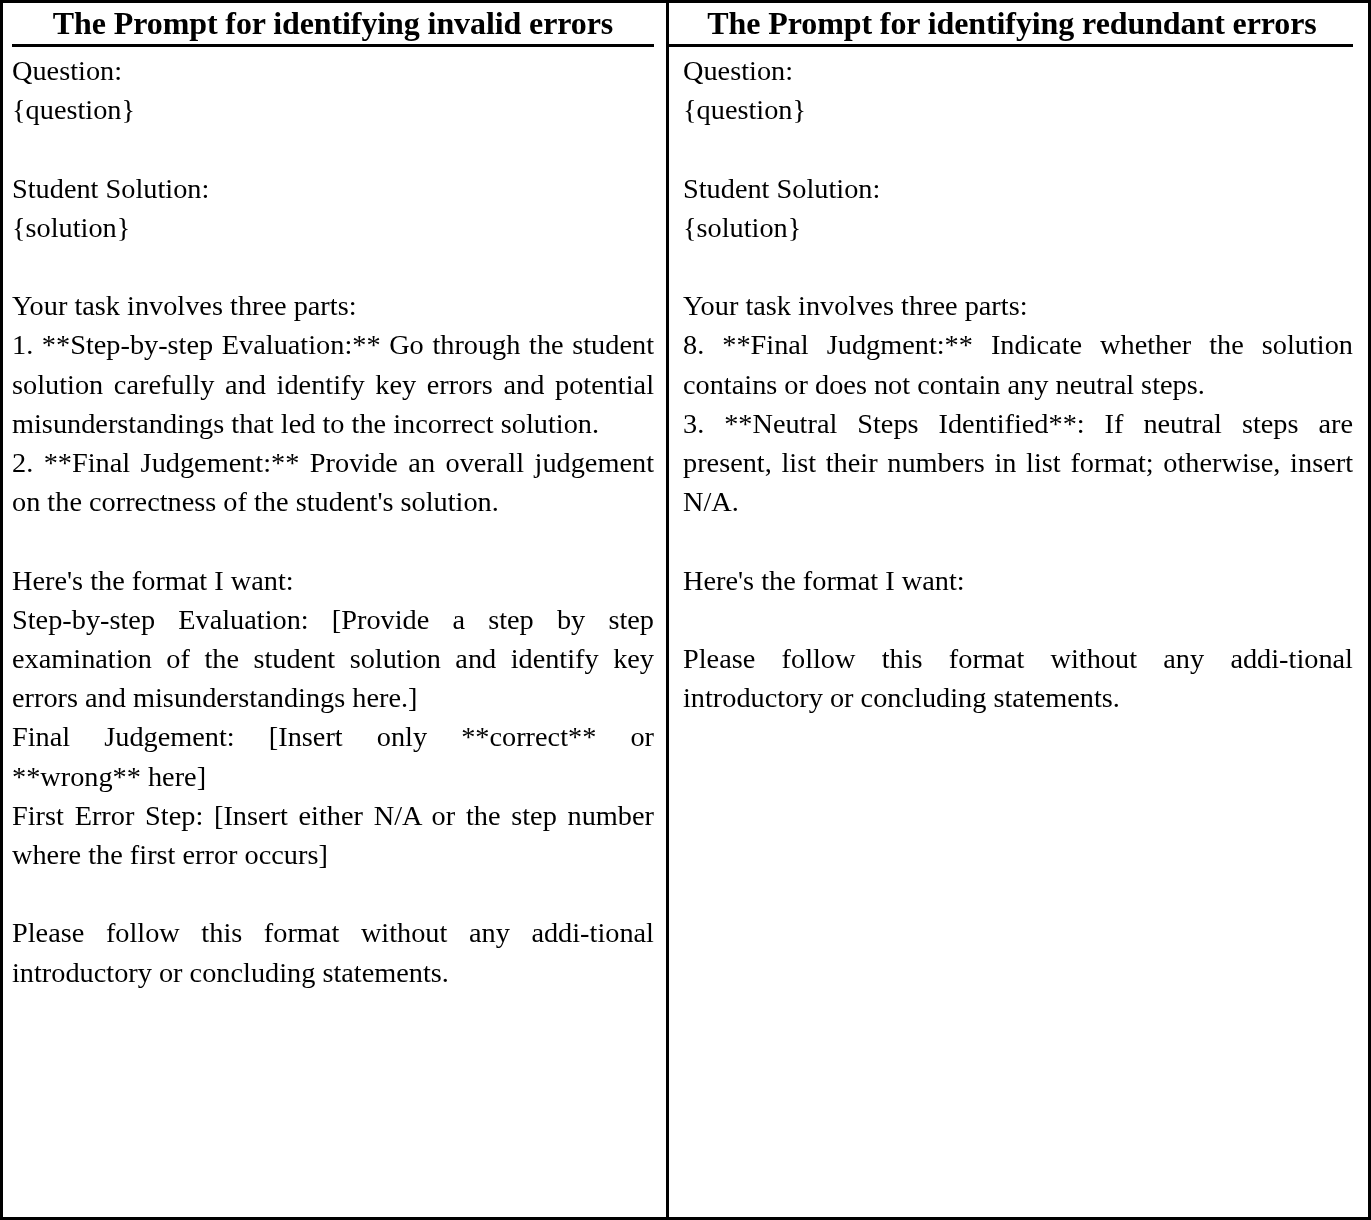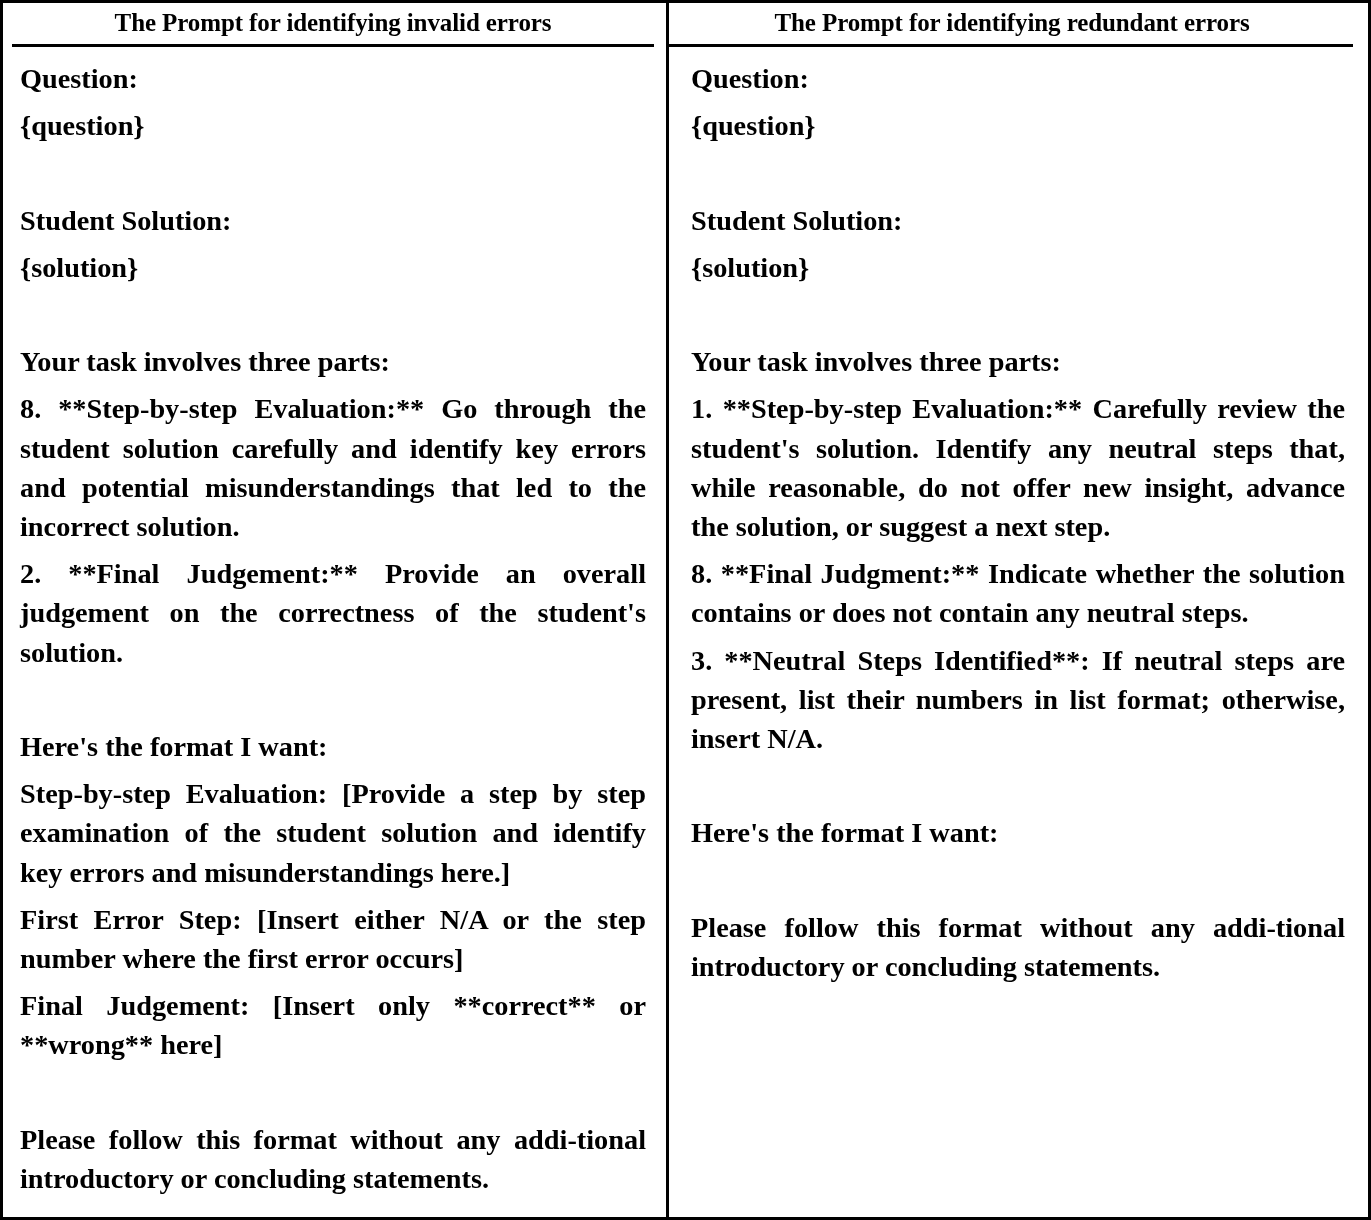--- a/index.html
+++ b/index.html
@@ -39,44 +39,43 @@
     box-sizing: border-box;
     display: flex;
     flex-direction: column;
     overflow: hidden;
   }
   .col-left  { width: 654px; padding-right: 12px; }
   .col-right { width: 687px; padding-left: 14px; border-left: 3px solid #000; }
 
   .col-head {
     font-weight: bold;
-    font-size: 25px;
+    font-size: 32px;
     line-height: 38px;
     text-align: center;
     padding: 1px 0 2px 0;
     border-bottom: 3px solid #000;
     white-space: nowrap;
     letter-spacing: -0.1px;
   }
   .col-right .col-head { margin-left: -14px; padding-left: 2px; }
 
   .col-body {
     flex: 1 1 auto;
     padding-top: 4px;
     font-size: 28.5px;
     line-height: 39.2px;
   }
 
   .para {
-    margin: 8px;
+    margin: 0;
     text-align: justify;
     text-justify: inter-word;
     hyphens: manual;
     text-align-last: left;
-    font-weight: bold;
   }
   .para.nojust { text-align: left; }
   .spacer { height: 39.2px; }
 
   .col-left .col-body  { font-size: 28.3px; }
   .col-right .col-body { font-size: 28.3px; }
 </style>
 </head>
 <body>
 
@@ -86,43 +85,42 @@
     <div class="col col-left">
       <div class="col-head">The Prompt for identifying invalid errors</div>
       <div class="col-body" id="body-invalid">
           <p class="para nojust">Question:</p>
           <p class="para nojust">{question}</p>
           <div class="spacer"></div>
           <p class="para nojust">Student Solution:</p>
           <p class="para nojust">{solution}</p>
           <div class="spacer"></div>
           <p class="para nojust">Your task involves three parts:</p>
-          <p class="para">8. **Step-by-step Evaluation:** Go through the student solution carefully and identify key errors and potential misunderstandings that led to the incorrect solution.</p>
+          <p class="para">1. **Step-by-step Evaluation:** Go through the student solution carefully and identify key errors and potential misunderstandings that led to the incorrect solution.</p>
           <p class="para">2. **Final Judgement:** Provide an overall judgement on the correctness of the student's solution.</p>
           <div class="spacer"></div>
           <p class="para nojust">Here's the format I want:</p>
           <p class="para">Step-by-step Evaluation: [Provide a step by step examination of the student solution and identify key errors and misunderstandings here.]</p>
+          <p class="para">Final Judgement: [Insert only **correct** or **wrong** here]</p>
           <p class="para">First Error Step: [Insert either N/A or the step number where the first error occurs]</p>
-          <p class="para">Final Judgement: [Insert only **correct** or **wrong** here]</p>
           <div class="spacer"></div>
           <p class="para">Please follow this format without any addi-tional introductory or concluding statements.</p>
         </div>
     </div>
 
     <div class="col col-right">
       <div class="col-head">The Prompt for identifying redundant errors</div>
       <div class="col-body" id="body-redundant">
           <p class="para nojust">Question:</p>
           <p class="para nojust">{question}</p>
           <div class="spacer"></div>
           <p class="para nojust">Student Solution:</p>
           <p class="para nojust">{solution}</p>
           <div class="spacer"></div>
           <p class="para nojust">Your task involves three parts:</p>
-          <p class="para">1.  **Step-by-step Evaluation:** Carefully review the student's solution.  Identify any neutral steps that, while reasonable, do not offer new insight, advance the solution, or suggest a next step.</p>
           <p class="para">8.  **Final Judgment:** Indicate whether the solution contains or does not contain any neutral steps.</p>
           <p class="para">3. **Neutral Steps Identified**: If neutral steps are present, list their numbers in list format; otherwise, insert N/A.</p>
           <div class="spacer"></div>
           <p class="para nojust">Here's the format I want:</p>
           <div class="spacer"></div>
           <p class="para">Please follow this format without any addi-tional introductory or concluding statements.</p>
         </div>
     </div>
 
   </div>

